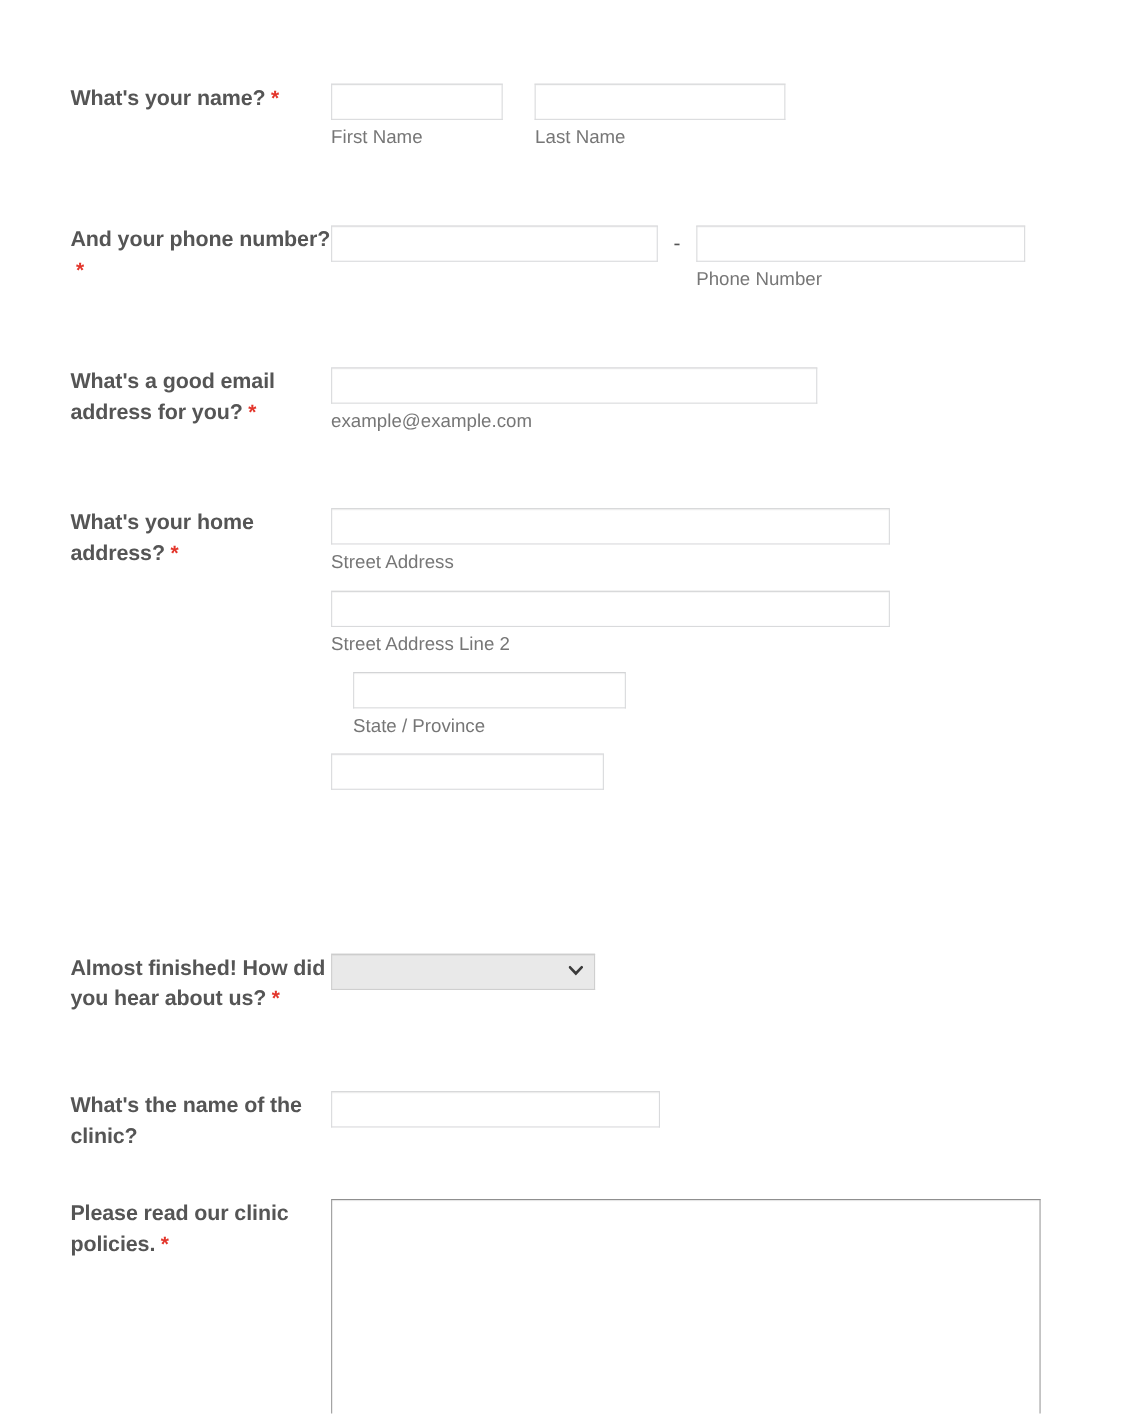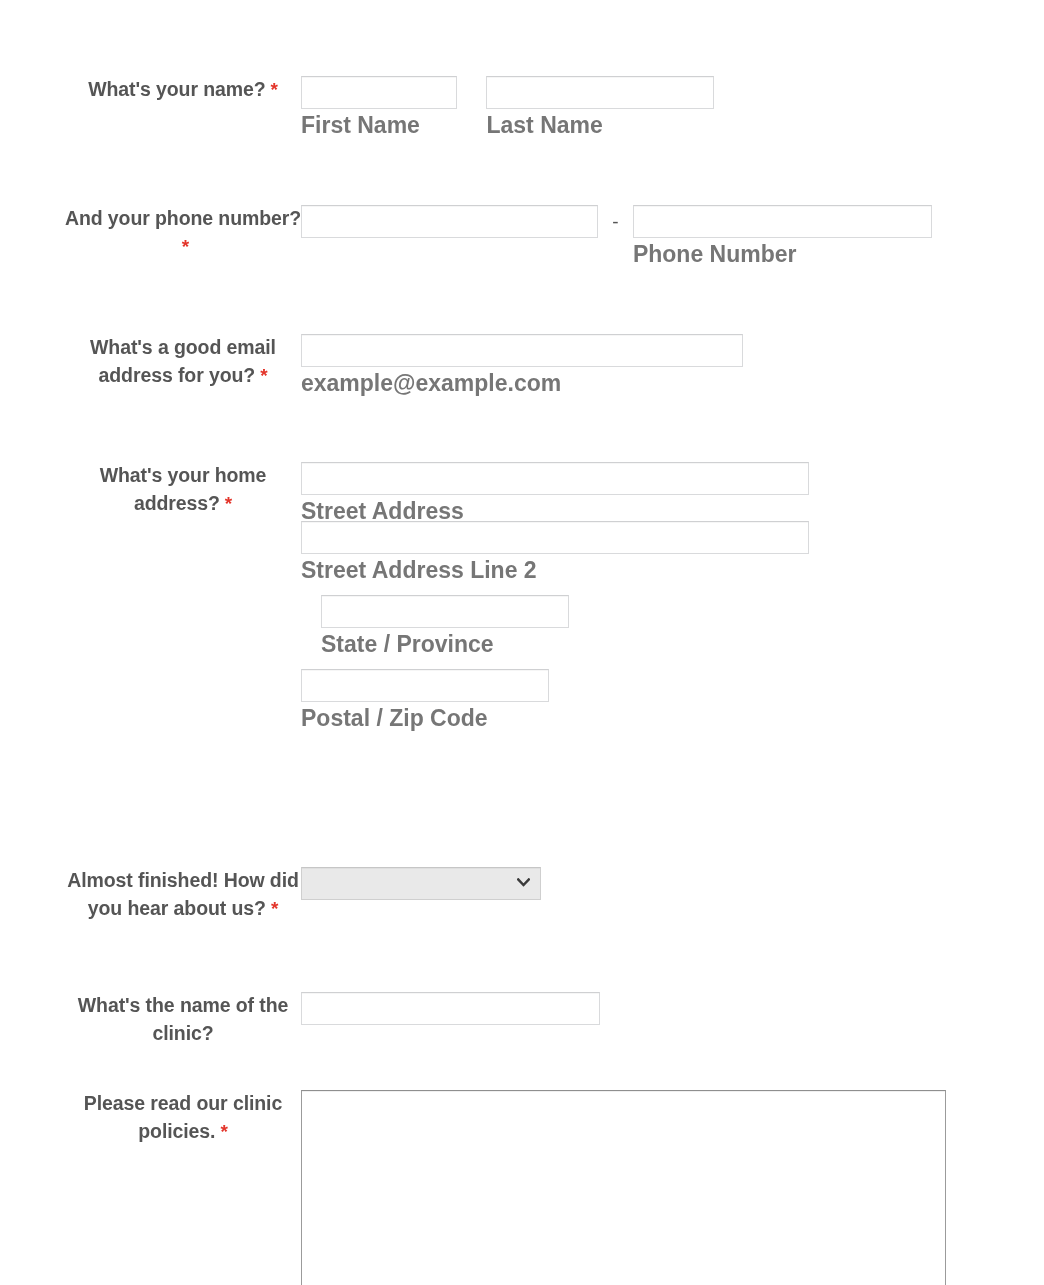--- a/index.html
+++ b/index.html
@@ -29,21 +29,20 @@
   .label-col {
     position: absolute;
     left: 64px;
     top: 0;
     width: 238px;
     font-size: 19.5px;
     font-weight: bold;
     color: #555555;
     line-height: 27.5px;
     letter-spacing: -0.1px;
-    text-align: center;
   }
   .req {
     color: #e3352b;
     font-weight: bold;
     font-size: 19px;
     margin-left: 5px;
   }
   .field-col {
     position: absolute;
     left: 301px;
@@ -59,25 +58,25 @@
     border-top-color: #cfd0d2;
     box-shadow: inset 0 1px 0 rgba(0,0,0,0.035);
     font-family: "Liberation Sans", sans-serif;
     font-size: 15px;
     color: #555;
     padding: 0 6px;
     outline: none;
     display: block;
   }
   .sub {
-    font-size: 23px;
+    font-size: 17px;
     color: #767676;
     line-height: 20px;
     padding-top: 6px;
-    font-weight: bold;
+    font-weight: normal;
     white-space: nowrap;
   }
   .cell {
     display: inline-block;
     vertical-align: top;
   }
 
   
   .dash {
     display: inline-block;
@@ -192,35 +191,34 @@
     <div class="label-col">
       <span>What's your home address?</span><span class="req">*</span>
     </div>
     <div class="field-col">
 
       <div>
         <input class="inp" style="width: 508px;" type="text" value="">
         <div class="sub">Street Address</div>
       </div>
 
-      <div style="">
+      <div style="margin-top:16px;">
         <input class="inp" style="width: 508px;" type="text" value="">
         <div class="sub">Street Address Line 2</div>
       </div>
 
       <div style="margin-top:15px;">
         <div class="cell" style="margin-left:20px;">
           <input class="inp" style="width: 248px;" type="text" value="">
           <div class="sub">State / Province</div>
         </div>
       </div>
 
       <div style="margin-top:15px;">
         <input class="inp" style="width: 248px;" type="text" value="">
-        <div class="sub">Postal / Zip Code</div>
       </div>
 
     </div>
   </div>
 
   <div class="row" style="top:867px;">
     <div class="label-col">
       <span>Almost finished! How did you hear about us?</span><span class="req">*</span>
     </div>
     <div class="field-col">

